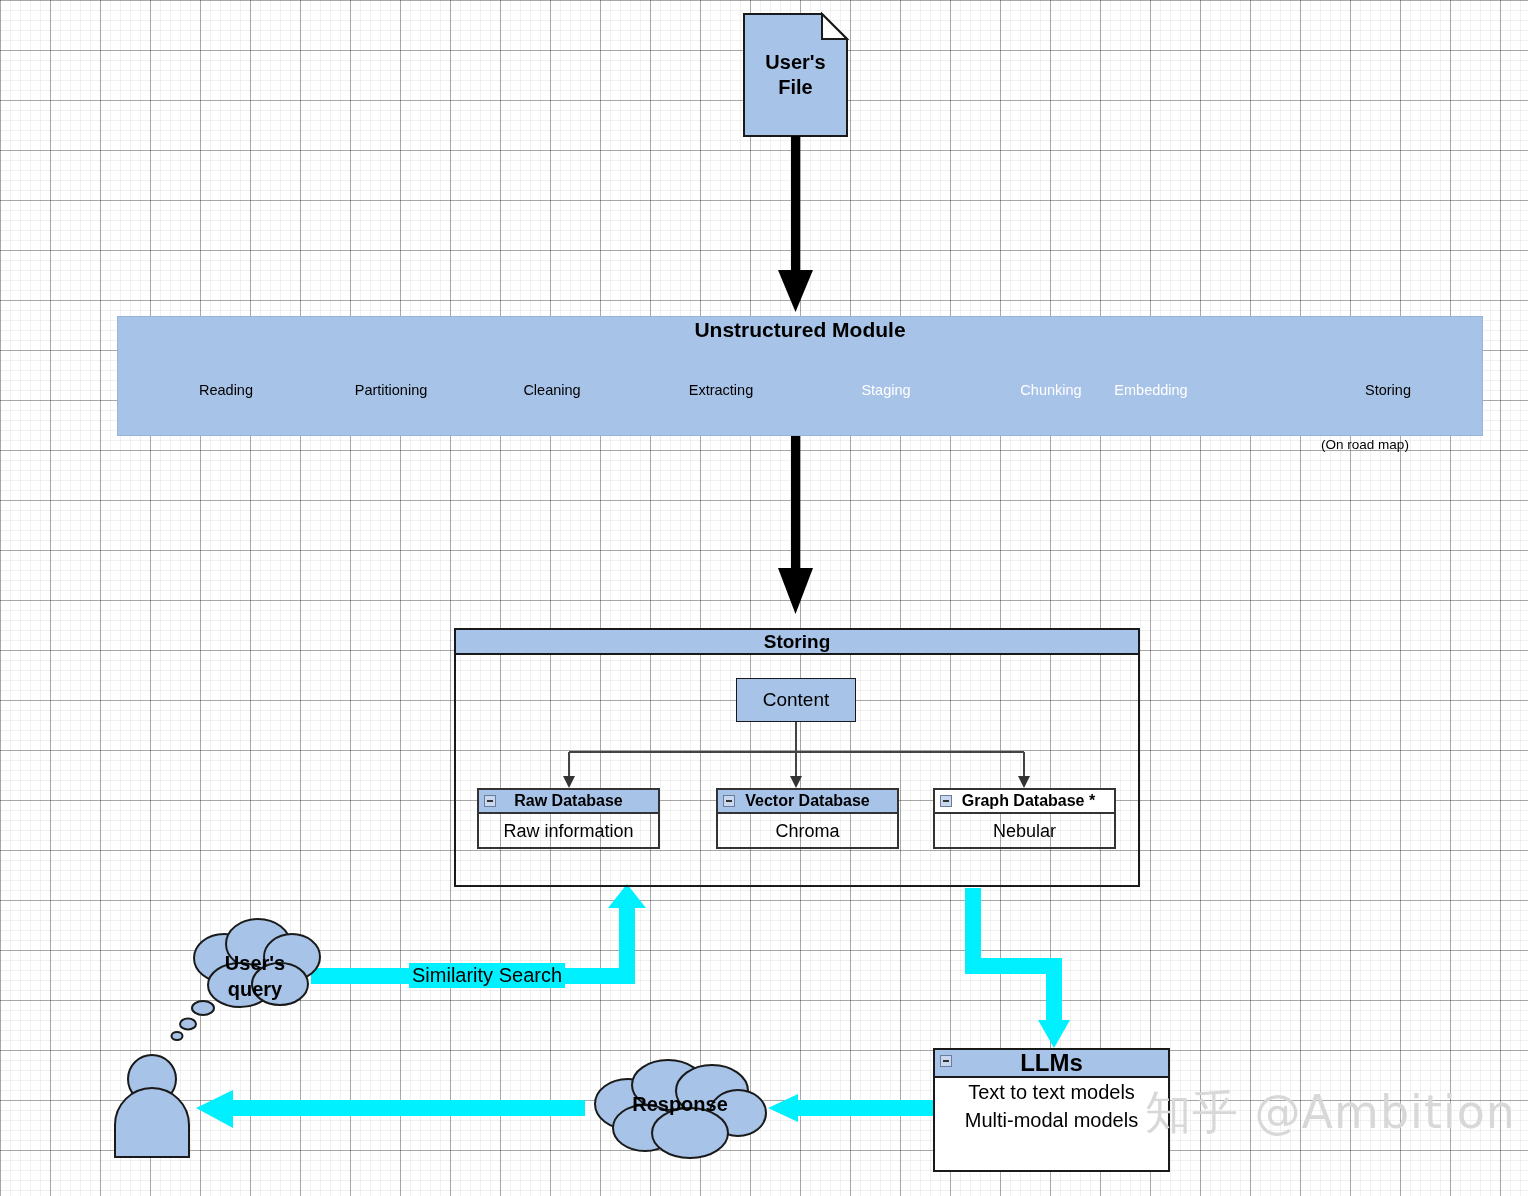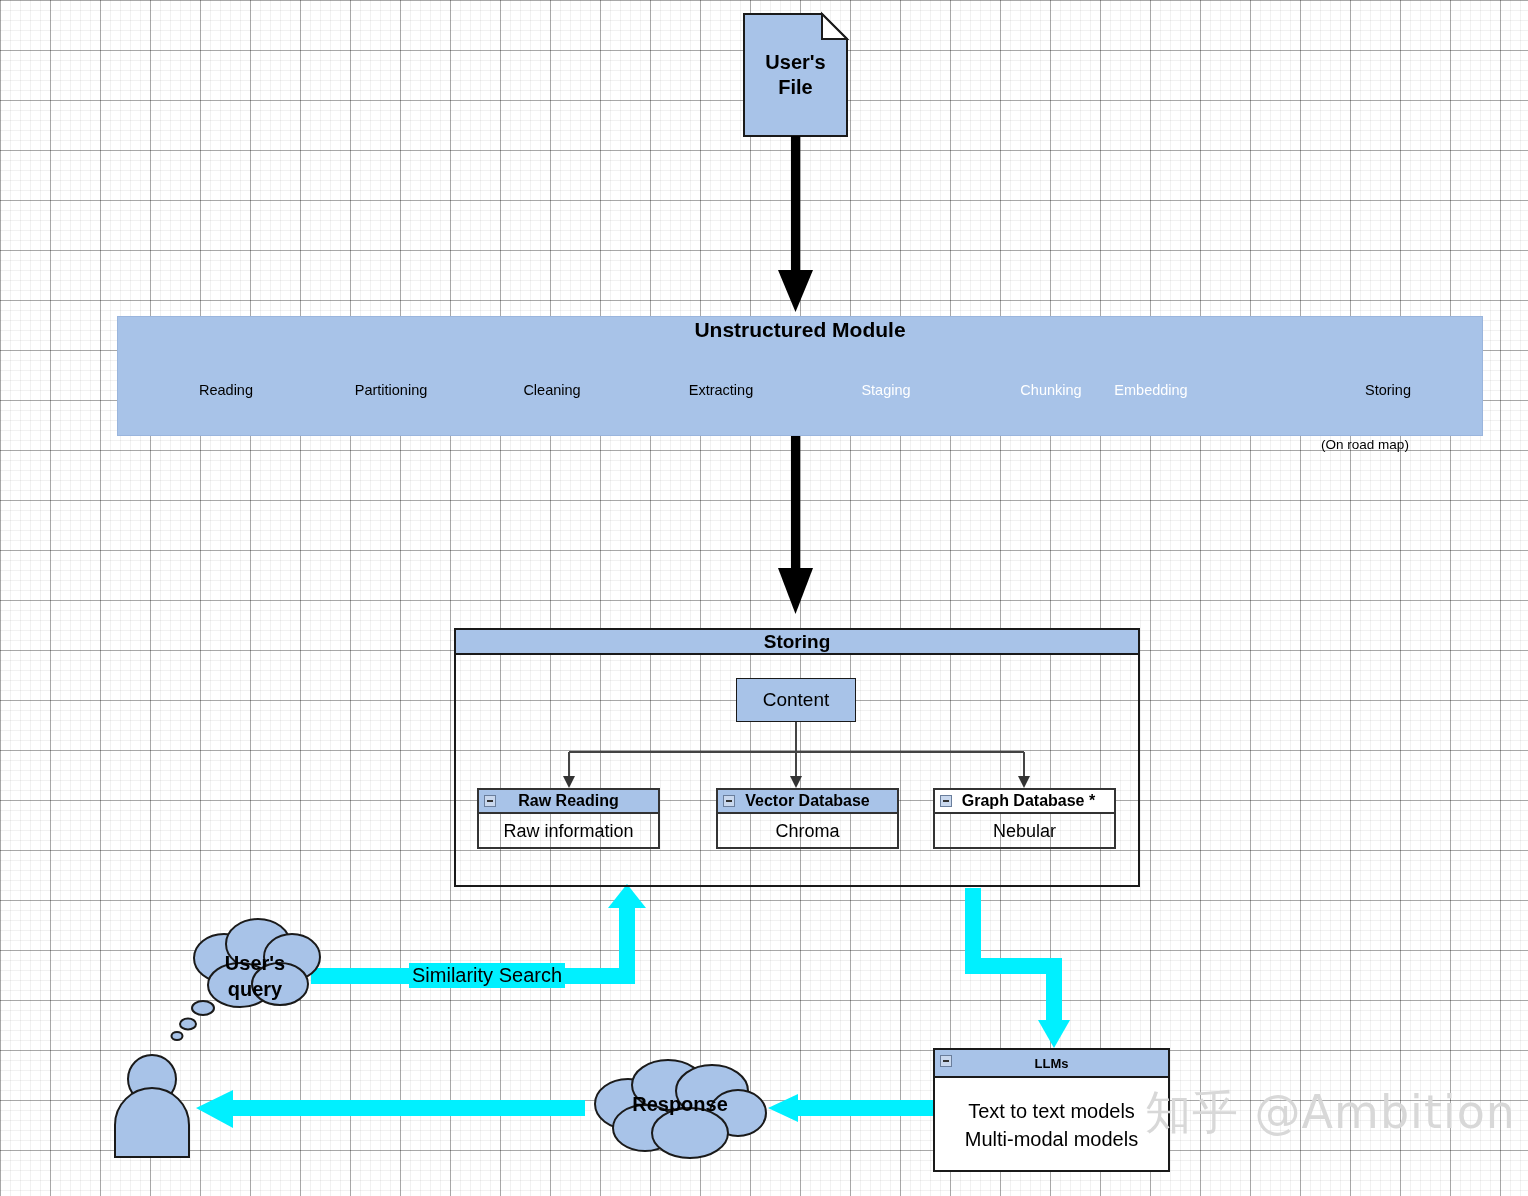--- a/index.html
+++ b/index.html
@@ -143,27 +143,27 @@
     box-sizing: border-box;
     background: #ffffff;
   }
   #llms-head {
     position: absolute;
     left: 0; top: 0; width: 100%; height: 28px;
     background: #a8c3e8;
     border-bottom: 2px solid #1a1a1a;
     box-sizing: border-box;
     display: flex; align-items: center; justify-content: center;
-    font-size: 13px; font-weight: bold; color: #000;
+    font-size: 24px; font-weight: bold; color: #000;
   }
   #llms-body {
     position: absolute;
     left: 0; top: 28px; width: 100%; height: 94px;
     display: flex; flex-direction: column;
-    align-items: center; justify-content: center;
+    align-items: center; justify-content: flex-start;
     font-size: 20px; color: #000; line-height: 1.4;
   }
   #llms-body span { white-space: nowrap; }
 
   
   #simsearch-label {
     left: 409px; top: 963px;
     background: #00f0ff;
     font-size: 20px; color: #000;
     padding: 1px 3px;
@@ -315,21 +315,21 @@
 
   <div class="abs" id="storing-box">
     <div id="storing-header">Storing</div>
   </div>
 
   <div class="abs" id="content-box">Content</div>
 
   <div class="db-box" id="db-raw">
     <div class="db-head blue">
       <span class="minus-ico"></span>
-      <span class="db-title">Raw Reading</span>
+      <span class="db-title">Raw Database</span>
     </div>
     <div class="db-body">Raw information</div>
   </div>
 
   <div class="db-box" id="db-vector">
     <div class="db-head blue">
       <span class="minus-ico"></span>
       <span class="db-title">Vector Database</span>
     </div>
     <div class="db-body">Chroma</div>

